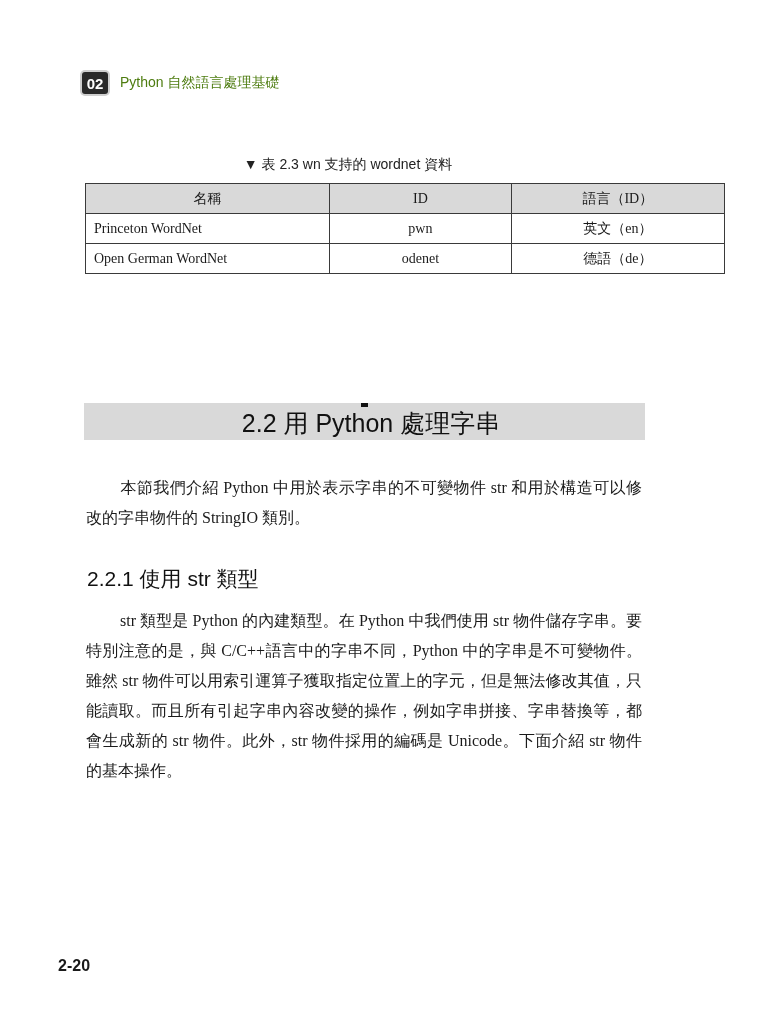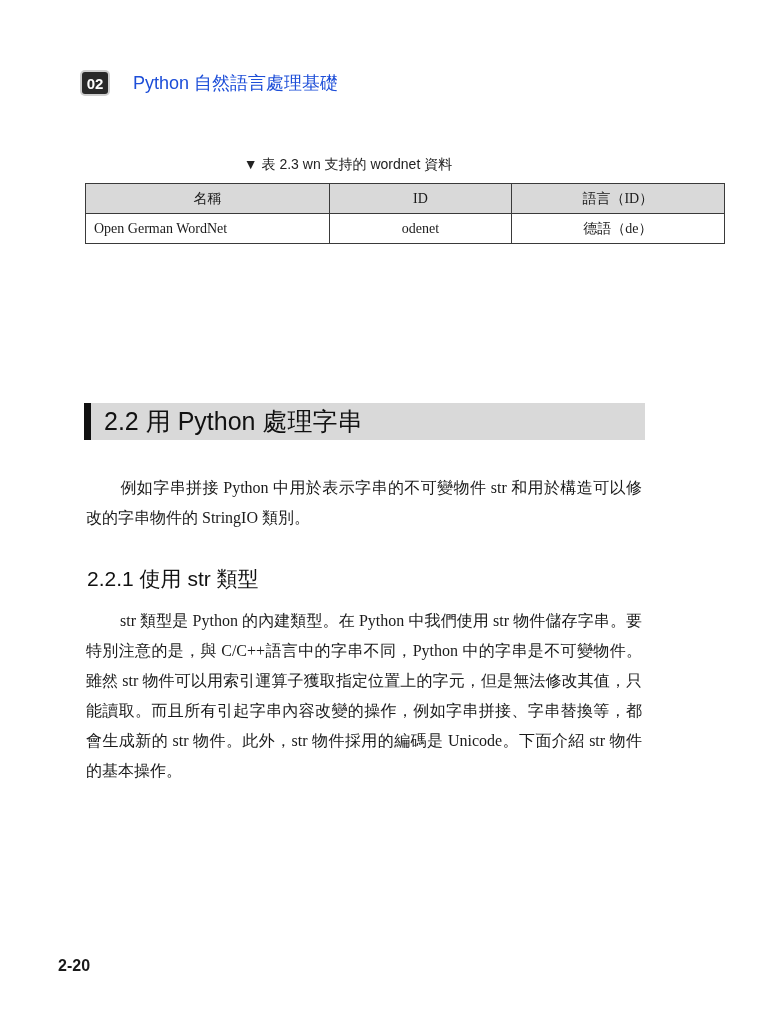--- a/index.html
+++ b/index.html
@@ -13,21 +13,21 @@
     display: flex; align-items: center;
     font-family: "Liberation Sans", "DejaVu Sans", sans-serif;
   }
   .chapter-badge {
     width: 26px; height: 22px; background: #2a2a2a; color: #fff;
     font-weight: bold; font-size: 15px; border-radius: 3px;
     display: flex; align-items: center; justify-content: center;
     box-shadow: 0 0 0 2px #cfcfcf;
     font-family: "Liberation Sans", "DejaVu Sans", sans-serif;
   }
-  .running-title { margin-left: 25px; font-size: 18px; color: #1d4ed8; }
+  .running-title { margin-left: 12px; font-size: 14px; color: #4d7c0f; }
 
   .table-caption {
     position: absolute; left: 0; width: 696px; top: 156px; text-align: center;
     font-size: 14px; color: #222;
     font-family: "Liberation Sans", "DejaVu Sans", sans-serif;
   }
   table.data {
     position: absolute; left: 85px; top: 183px; width: 640px;
     border-collapse: collapse; font-size: 14px;
   }
@@ -35,21 +35,21 @@
     border: 1.5px solid #3a3a3a; height: 29px; padding: 0 8px;
     font-weight: normal;
   }
   table.data th { background: #d9d9d9; text-align: center; }
   table.data td.name { text-align: left; }
   table.data td.center { text-align: center; }
   .c1 { width: 197px; } .c2 { width: 142px; } .c3 { width: 170px; }
 
   .section-heading {
     position: absolute; left: 84px; top: 403px; width: 561px; height: 37px;
-    background: #d9d9d9; display: flex; align-items: center;
+    background: #d9d9d9; display: flex; align-items: center; flex-direction: column;
   }
   .section-bar { width: 7px; height: 37px; background: #111; }
   .section-text {
     margin-left: 13px; font-size: 25px; color: #111;
     font-family: "Liberation Sans", "DejaVu Sans", sans-serif;
   }
   .para {
     position: absolute; left: 86px; width: 556px; font-size: 16px;
     line-height: 30px; text-align: justify; margin: 0;
   }
@@ -76,31 +76,36 @@
 <table class="data">
   <thead>
     <tr>
       <th class="c1">名稱</th>
       <th class="c2">ID</th>
       <th class="c3">語言（ID）</th>
     </tr>
   </thead>
   <tbody>
     <tr>
+      <td class="name">Princeton WordNet</td>
+      <td class="center">pwn</td>
+      <td class="center">英文（en）</td>
+    </tr>
+    <tr>
       <td class="name">Open German WordNet</td>
       <td class="center">odenet</td>
       <td class="center">德語（de）</td>
     </tr>
   </tbody>
 </table>
 
 <div class="section-heading">
   <div class="section-bar"></div>
   <div class="section-text">2.2  用 Python 處理字串</div>
 </div>
 
-<p class="para" style="top:473px;"><span class="indent"></span><span>例如字串拼接 Python 中用於表示字串的不可變物件 str 和用於構造可以修改的字串物件的 StringIO 類別。</span></p>
+<p class="para" style="top:473px;"><span class="indent"></span><span>本節我們介紹 Python 中用於表示字串的不可變物件 str 和用於構造可以修改的字串物件的 StringIO 類別。</span></p>
 
 <div class="subsection">2.2.1  使用 str 類型</div>
 
 <p class="para" style="top:606px;"><span class="indent"></span><span>str 類型是 Python 的內建類型。在 Python 中我們使用 str 物件儲存字串。要特別注意的是，與 C/C++語言中的字串不同，Python 中的字串是不可變物件。雖然 str 物件可以用索引運算子獲取指定位置上的字元，但是無法修改其值，只能讀取。而且所有引起字串內容改變的操作，例如字串拼接、字串替換等，都會生成新的 str 物件。此外，str 物件採用的編碼是 Unicode。下面介紹 str 物件的基本操作。</span></p>
 
 <div class="page-number">2-20</div>
 
 </body></html>

